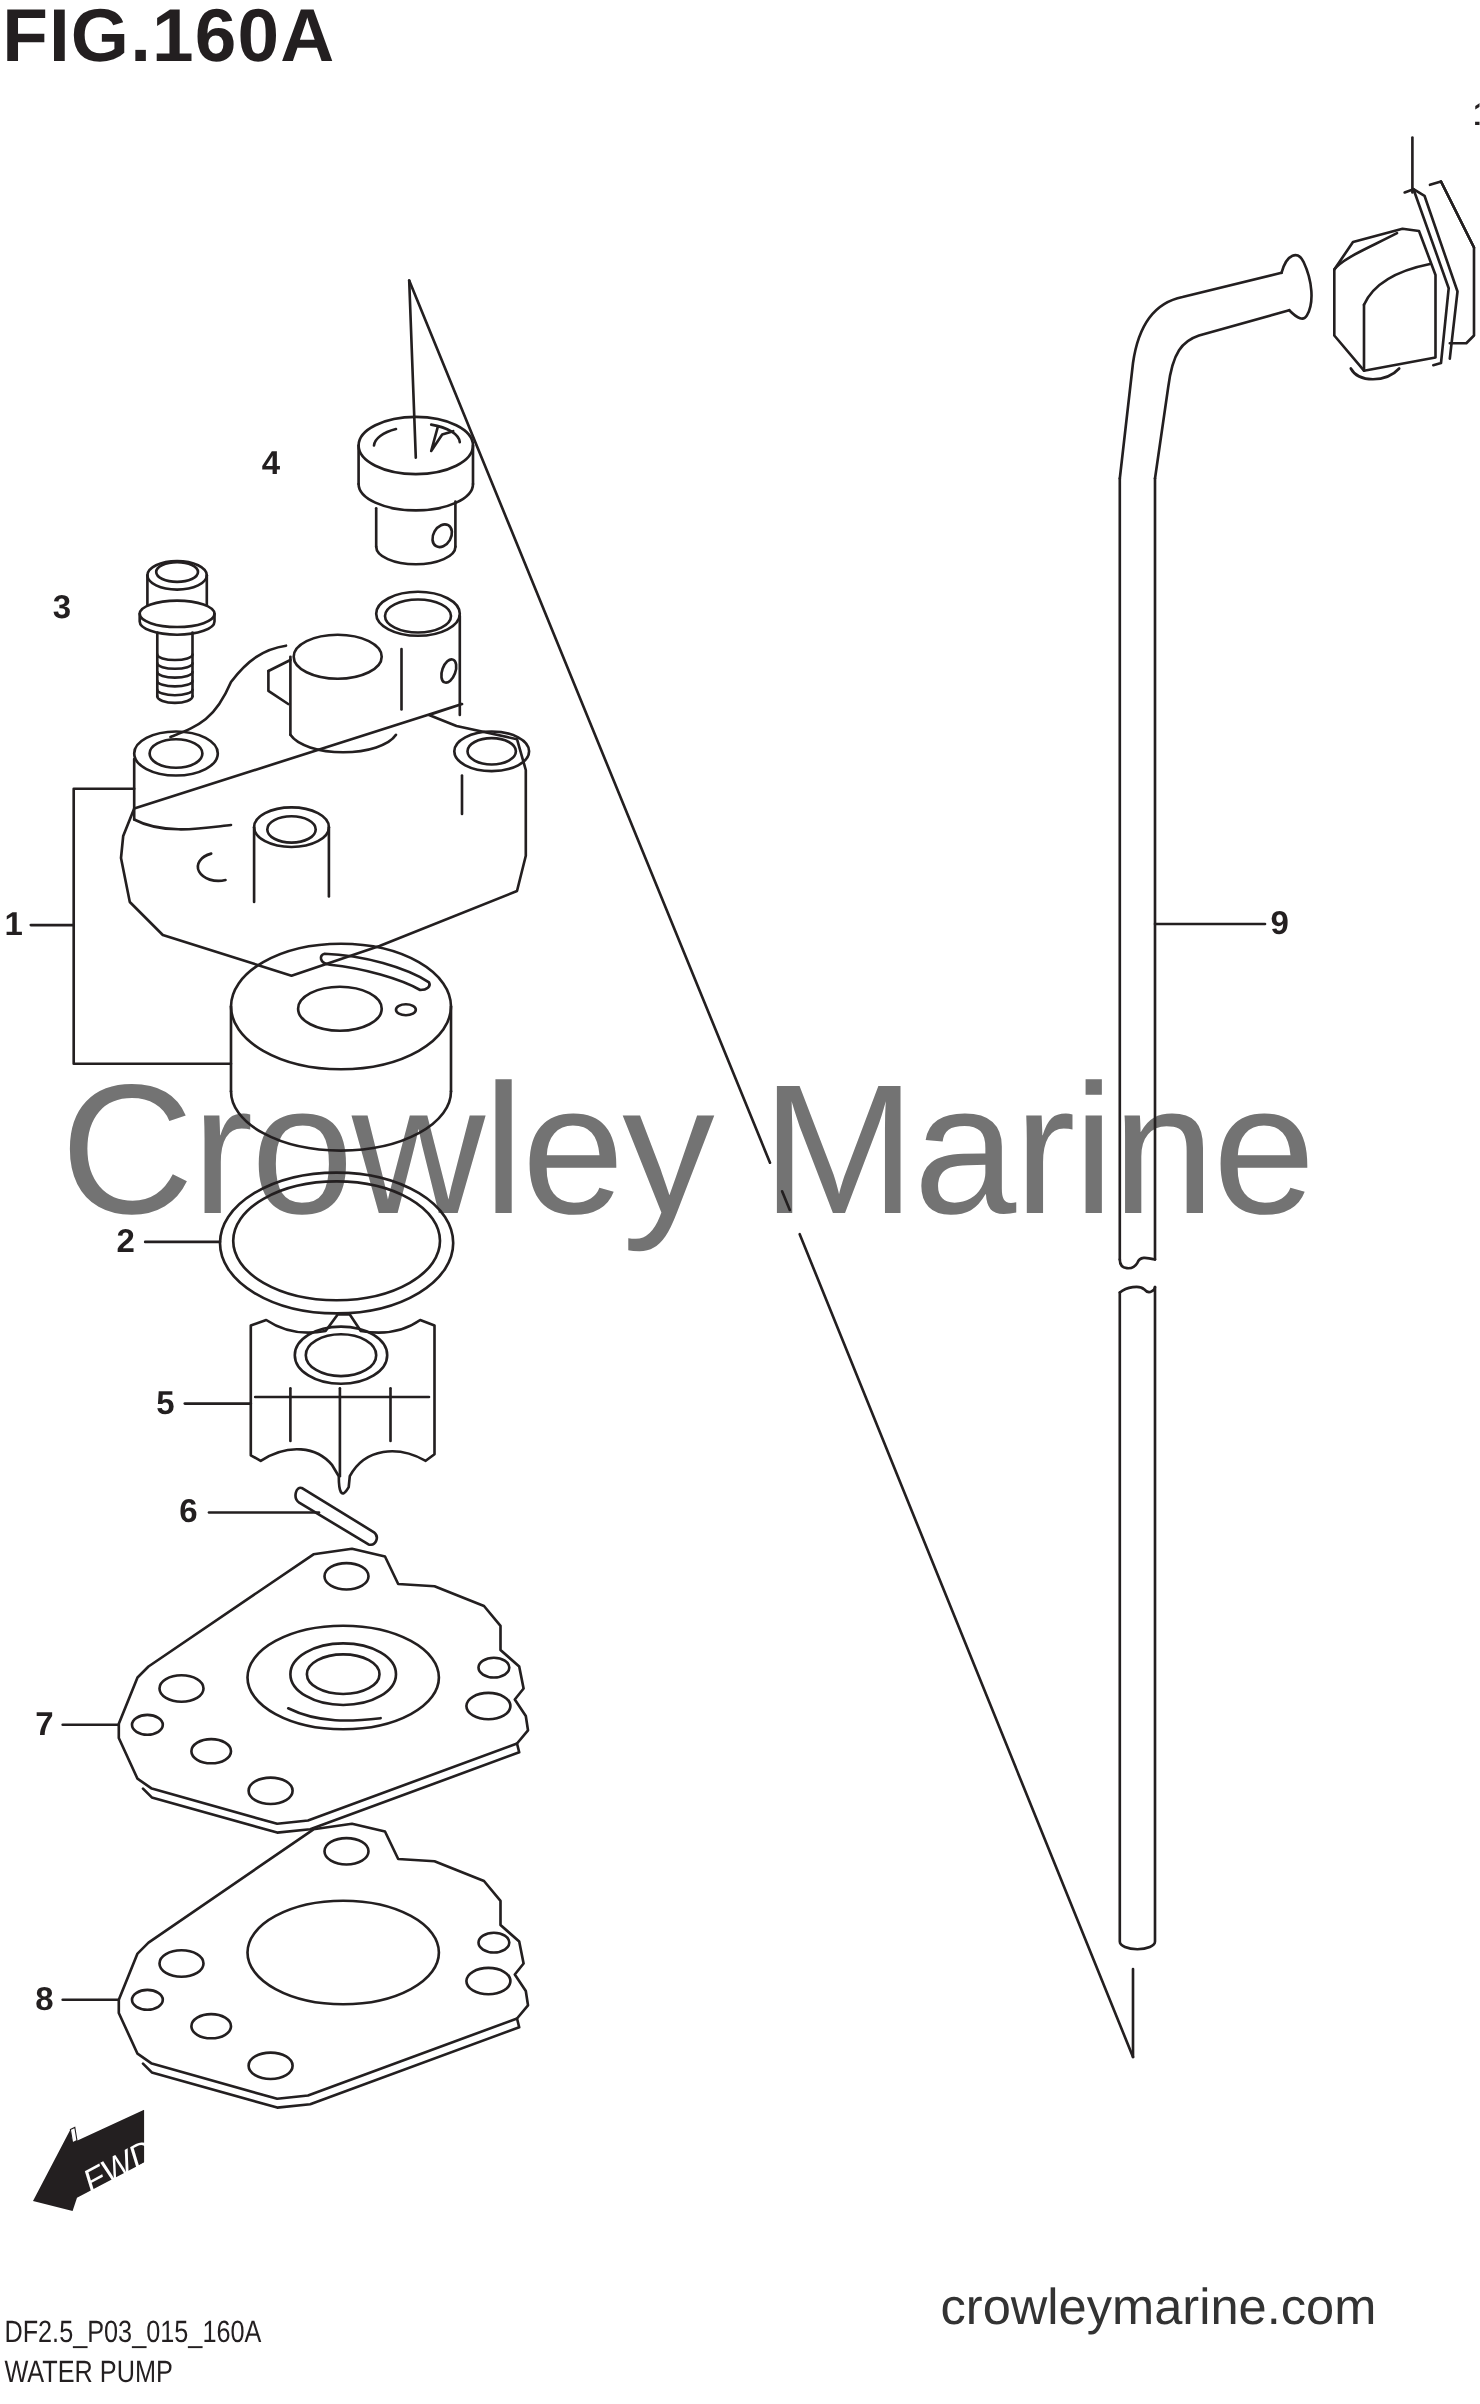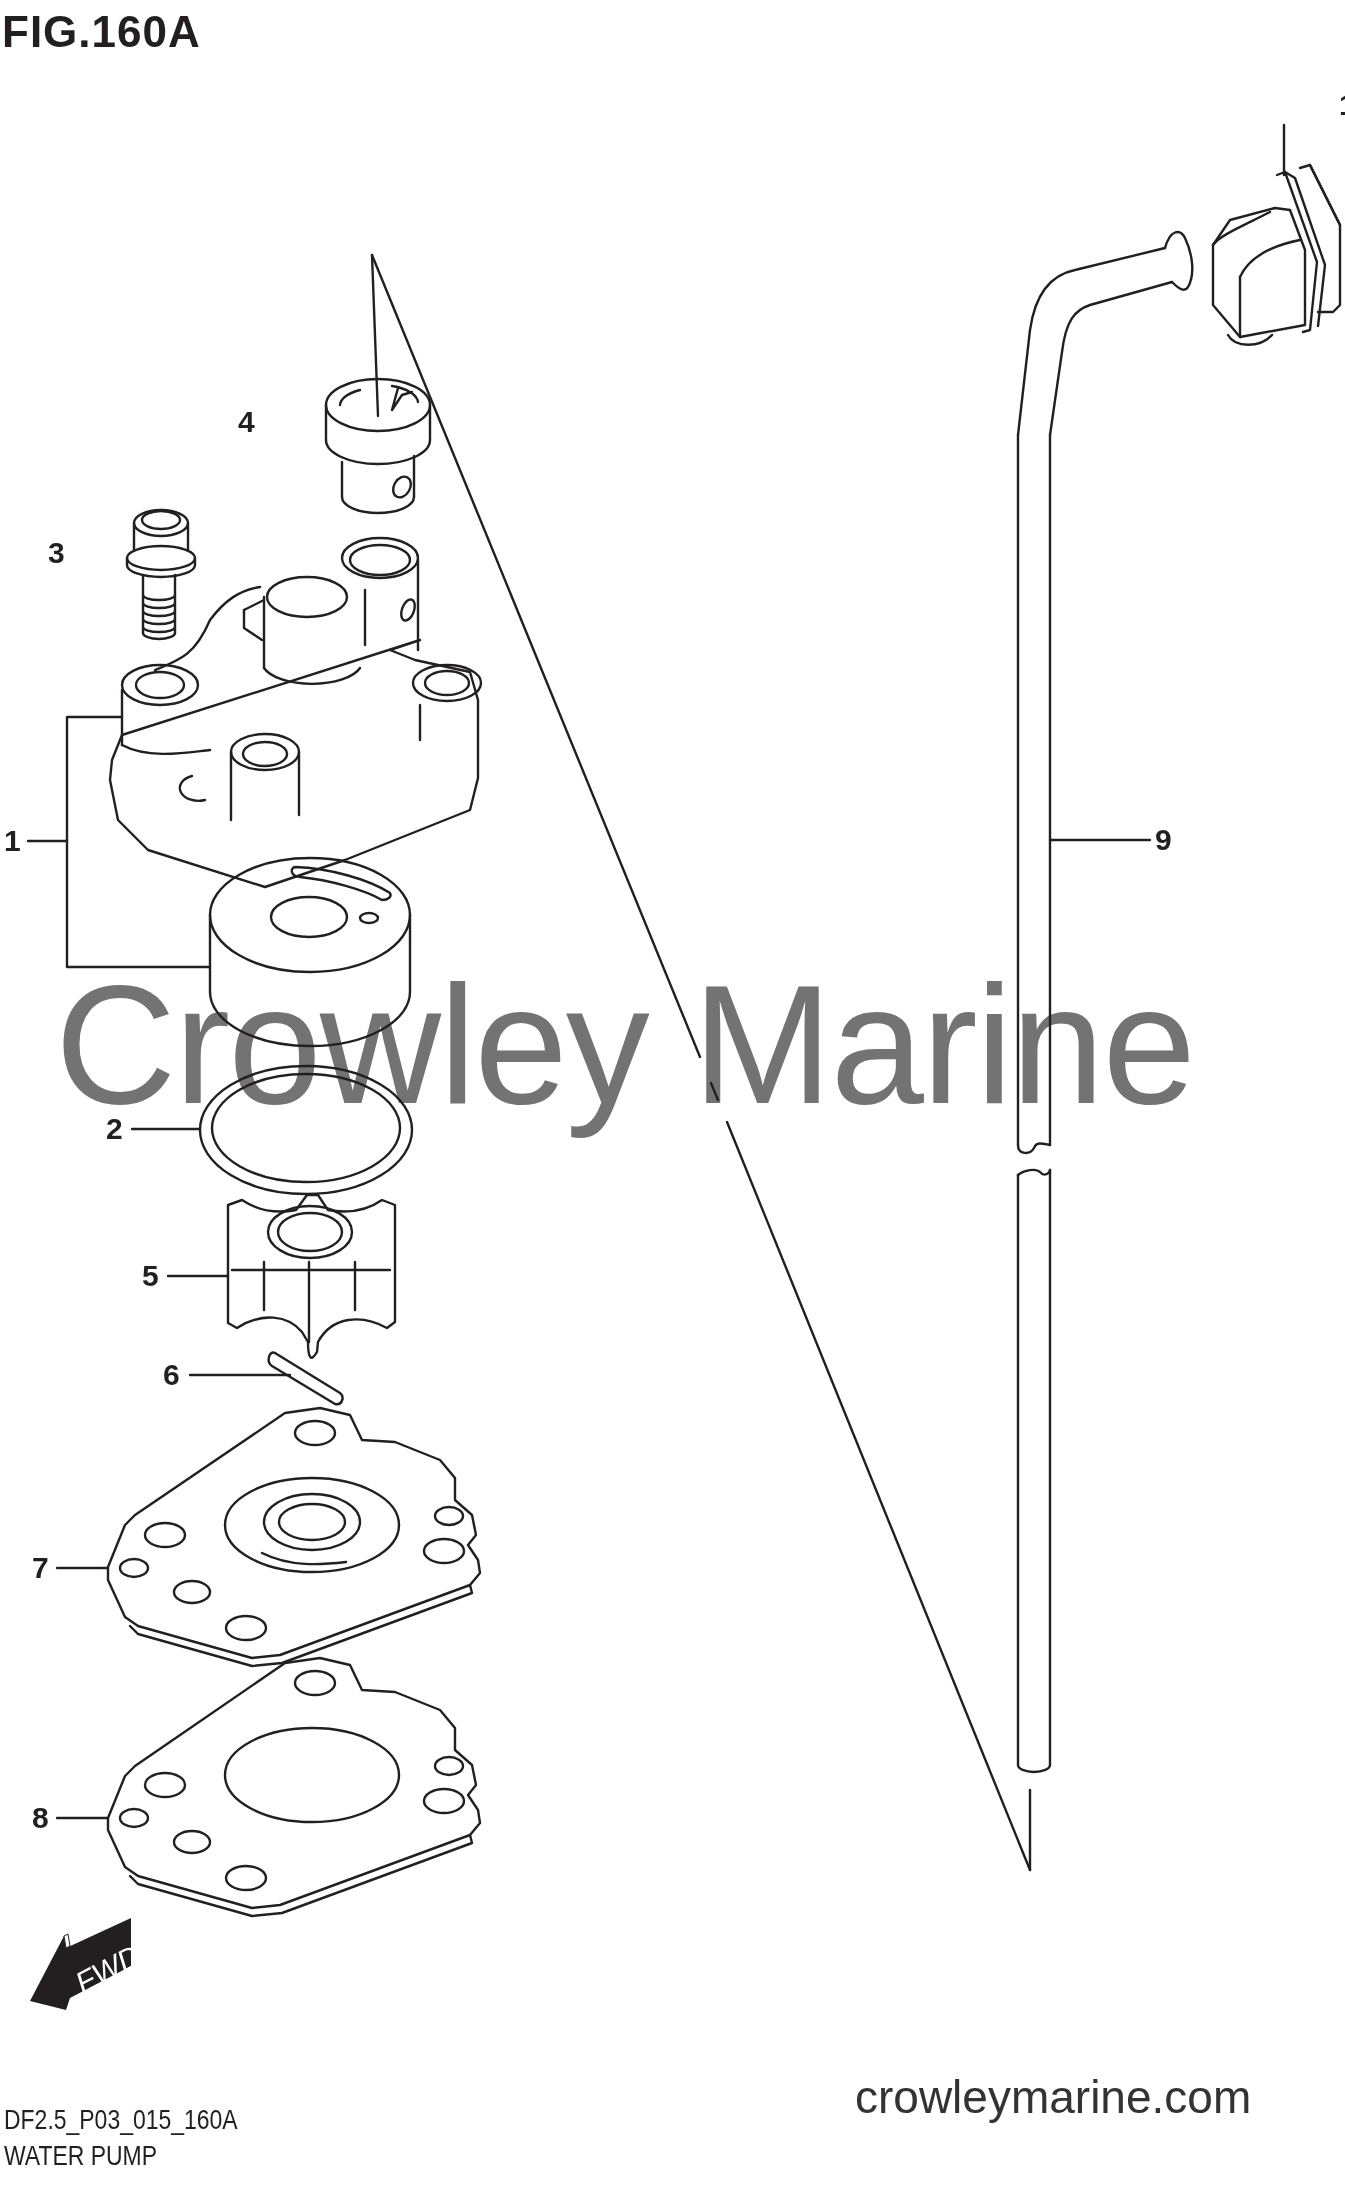--- a/index.html
+++ b/index.html
@@ -1,17 +1,17 @@
 <!DOCTYPE html>
 <html><head>
 <meta charset="utf-8">
 <style>
   html, body { margin:0; padding:0; background:#ffffff; }
   body { width:1345px; height:2185px; position:relative; overflow:hidden; font-family:"Liberation Sans", sans-serif; color:#231f20; }
-  .fig-title { position:absolute; left:2px; top:2px; font-family:"Liberation Sans", sans-serif; font-weight:700; font-size:44px; letter-spacing:1px; line-height:60px; color:#231f20; }
+  .fig-title { position:absolute; left:2px; top:2px; font-family:"Liberation Sans", sans-serif; font-weight:700; font-size:68px; letter-spacing:1px; line-height:60px; color:#231f20; }
   .watermark { position:absolute; left:55px; top:960px; font-family:"Liberation Sans", sans-serif; font-size:168px; color:#737373; white-space:nowrap; letter-spacing:-2px; line-height:170px; z-index:0; }
   svg.drawing { position:absolute; left:0; top:0; z-index:1; }
   .callout { position:absolute; font-family:"Liberation Sans", sans-serif; font-weight:700; font-size:30px; line-height:30px; color:#231f20; z-index:2; }
   .code { position:absolute; left:4px; top:2105px; font-family:"Liberation Sans", sans-serif; font-size:28px; line-height:30px; color:#231f20; transform:scaleX(0.82); transform-origin:left top; }
   .caption { position:absolute; left:4px; top:2141px; font-family:"Liberation Sans", sans-serif; font-size:28px; line-height:30px; color:#231f20; transform:scaleX(0.82); transform-origin:left top; }
   .site { position:absolute; left:813px; top:2072px; font-family:"Liberation Sans", sans-serif; font-size:46px; line-height:50px; color:#333333;margin-left:42px; }
   .fwd { position:absolute; left:28px; top:1918px; z-index:2; }
 </style>
 </head>
 <body>

